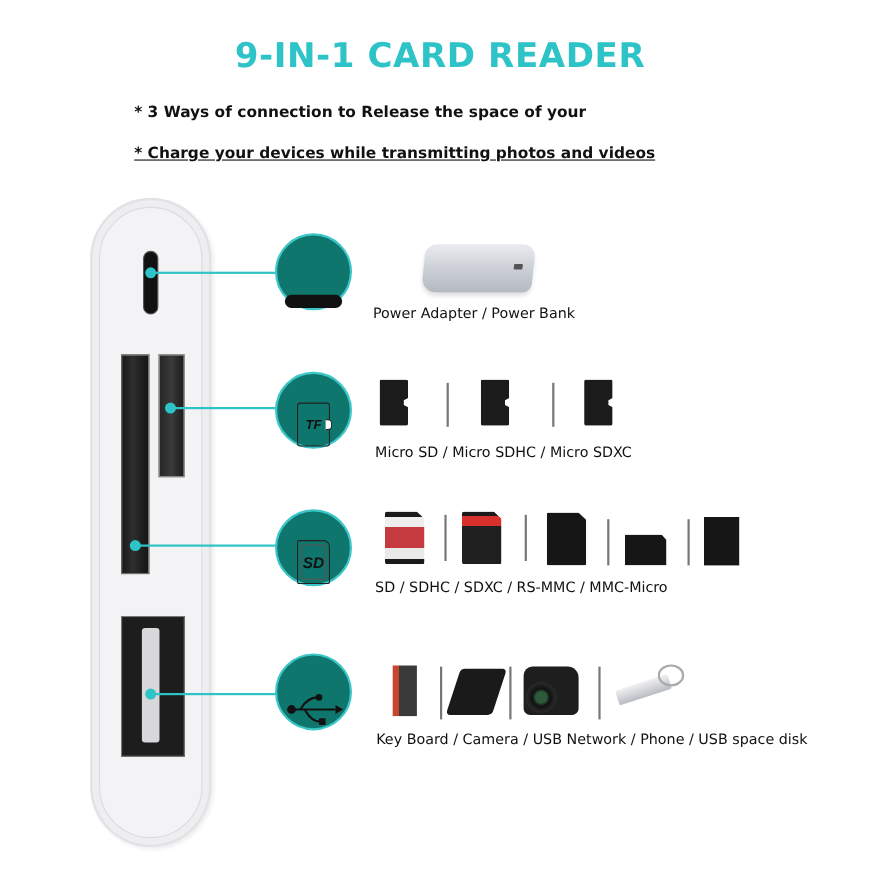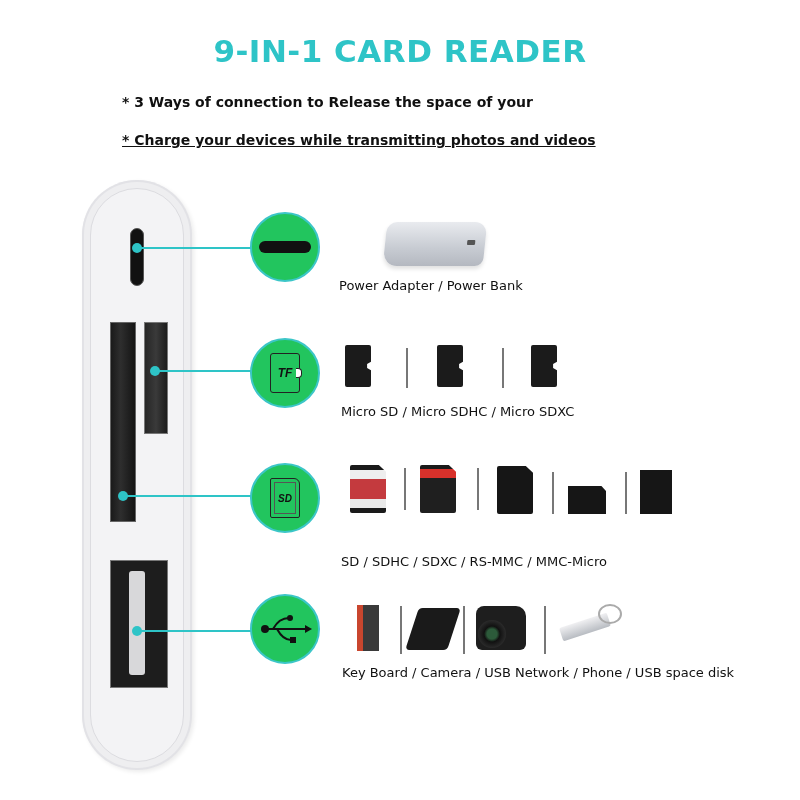--- a/index.html
+++ b/index.html
@@ -47,22 +47,22 @@
       background: #d8d8da; border-radius: 3px;
     }
 
     
     .line { position: absolute; height: 2px; background: #2ec4c7; }
     .dot { position: absolute; width: 10px; height: 10px; border-radius: 50%; background: #2ec4c7; }
 
     
     .circle {
       position: absolute; width: 70px; height: 70px; border-radius: 50%;
-      border: 2px solid #3cc6c8; background: #22c55e;
-      display: flex; align-items: center; justify-content: center;
+      border: 2px solid #3cc6c8; background: #0f766e;
+      display: flex; align-items: flex-end; justify-content: center;
     }
 
     .c-power { left: 250px; top: 212px; }
     .c-tf { left: 250px; top: 338px; }
     .c-sd { left: 250px; top: 463px; }
     .c-usb { left: 250px; top: 594px; }
 
     .lightning-glyph {
       width: 52px; height: 12px; background: #111; border-radius: 6px;
     }
@@ -77,21 +77,21 @@
       background: #fff; border: 1.5px solid #222; border-left: none; border-radius: 0 4px 4px 0;
     }
 
     .sd-card {
       width: 30px; height: 40px; border: 1.5px solid #222; border-radius: 2px 6px 2px 2px; position: relative;
       display: flex; align-items: center; justify-content: center;
     }
     .sd-card::before {
       content: ""; position: absolute; left: 3px; top: 3px; right: 3px; bottom: 3px; border: 1px solid #555;
     }
-    .sd-card span { font-size: 10px; font-weight: bold; font-style: italic; position: relative; font-family: "Liberation Sans", sans-serif; }
+    .sd-card span { font-size: 14px; font-weight: bold; font-style: italic; position: relative; font-family: "Liberation Sans", sans-serif; }
 
     
     .img { position: absolute; }
     .powerbank {
       left: 385px; top: 222px; width: 100px; height: 44px;
       background: linear-gradient(180deg,#e9ebef,#c7cbd2 60%,#b4b8c0);
       border-radius: 10px 12px 8px 14px; transform: skewX(-6deg);
       box-shadow: 0 3px 4px rgba(0,0,0,0.12);
     }
     .powerbank::after {
@@ -118,21 +118,21 @@
     .kbd { left: 357px; top: 605px; width: 22px; height: 46px; background: linear-gradient(90deg,#c9462e 0 25%,#3a3a3a 25%); }
     .adapter { left: 412px; top: 608px; width: 42px; height: 42px; background: #1a1a1a; transform: skewX(-18deg); border-radius: 4px; }
     .camera { left: 476px; top: 606px; width: 50px; height: 44px; background: #1e1e1e; border-radius: 8px 10px 6px 6px; }
     .camera::after { content: ""; position: absolute; left: 2px; top: 14px; width: 28px; height: 28px; border-radius: 50%; background: radial-gradient(circle,#2c5a3a 0 25%,#111 40%,#2a2a2a 70%); }
     .flash { left: 560px; top: 620px; width: 50px; height: 14px; background: linear-gradient(180deg,#f0f0f2,#b8bcc2); transform: rotate(-18deg); border-radius: 2px; }
     .ring { left: 598px; top: 604px; width: 24px; height: 20px; border: 2px solid #aaa; border-radius: 50%; }
 
     .caption { position: absolute; font-size: 13px; font-weight: normal; color: #111; white-space: nowrap; }
     .cap-power { left: 339px; top: 278px; }
     .cap-tf { left: 341px; top: 404px; }
-    .cap-sd { left: 341px; top: 554px; }
+    .cap-sd { left: 341px; top: 527px; }
     .cap-usb { left: 342px; top: 665px; }
 
     .usb-svg { width: 56px; height: 34px; }
   </style>
 </head>
 <body>
 
 <div class="title">9-IN-1 CARD READER</div>
 <div class="bullet b1">* 3 Ways of connection to Release the space of your</div>
 <div class="bullet b2">* Charge your devices while transmitting photos and videos</div>

